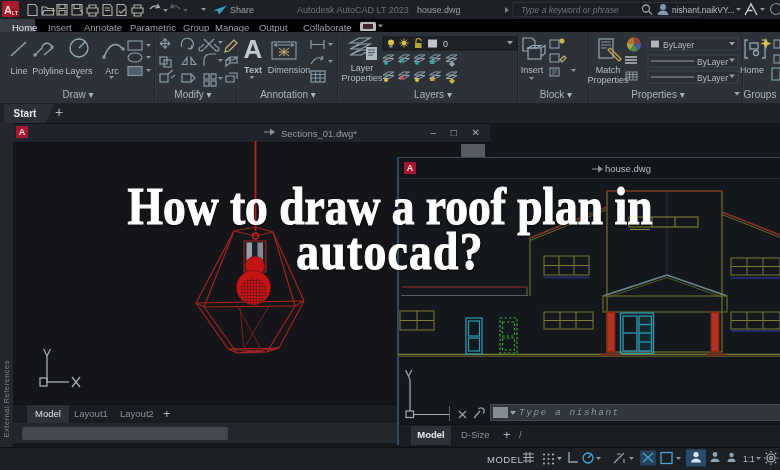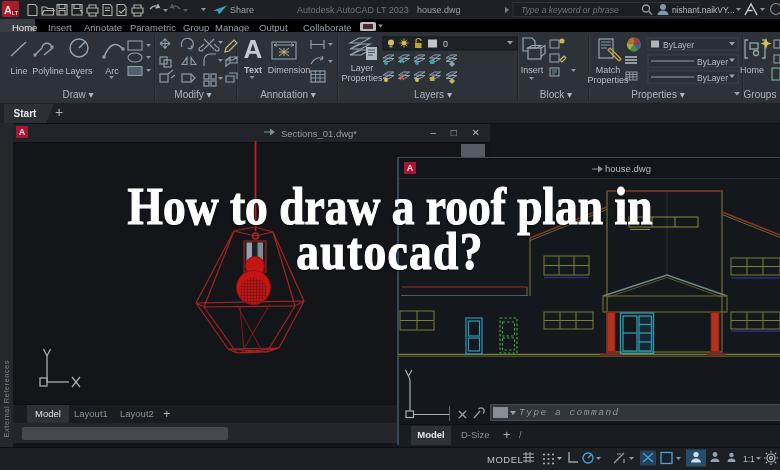--- a/index.html
+++ b/index.html
@@ -128,21 +128,21 @@
   </div>
 
   <div class="abs" id="rwin">
     <div class="tb">
       <div class="redA" style="left:5px;top:4px;">A</div>
       <div class="title">house.dwg</div>
     </div>
     <div id="rcmd">
       <div class="chip"></div>
       <div style="position:absolute;left:19px;top:6px;width:0;height:0;border-left:3px solid transparent;border-right:3px solid transparent;border-top:4px solid #9aa0a6;"></div>
-      <div class="t">Type a command</div>
+      <div class="t">Type a nishant</div>
     </div>
     <div id="rtabs">
       <div class="mtab">Model</div>
       <span class="lt" style="left:62px;">D-Size</span>
       <span class="lt" style="left:104px;font-size:13px;color:#aeb4ba;">+</span>
       <span class="lt" style="left:120px;">/</span>
     </div>
   </div>
 
   <div class="abs" id="statusbar">

